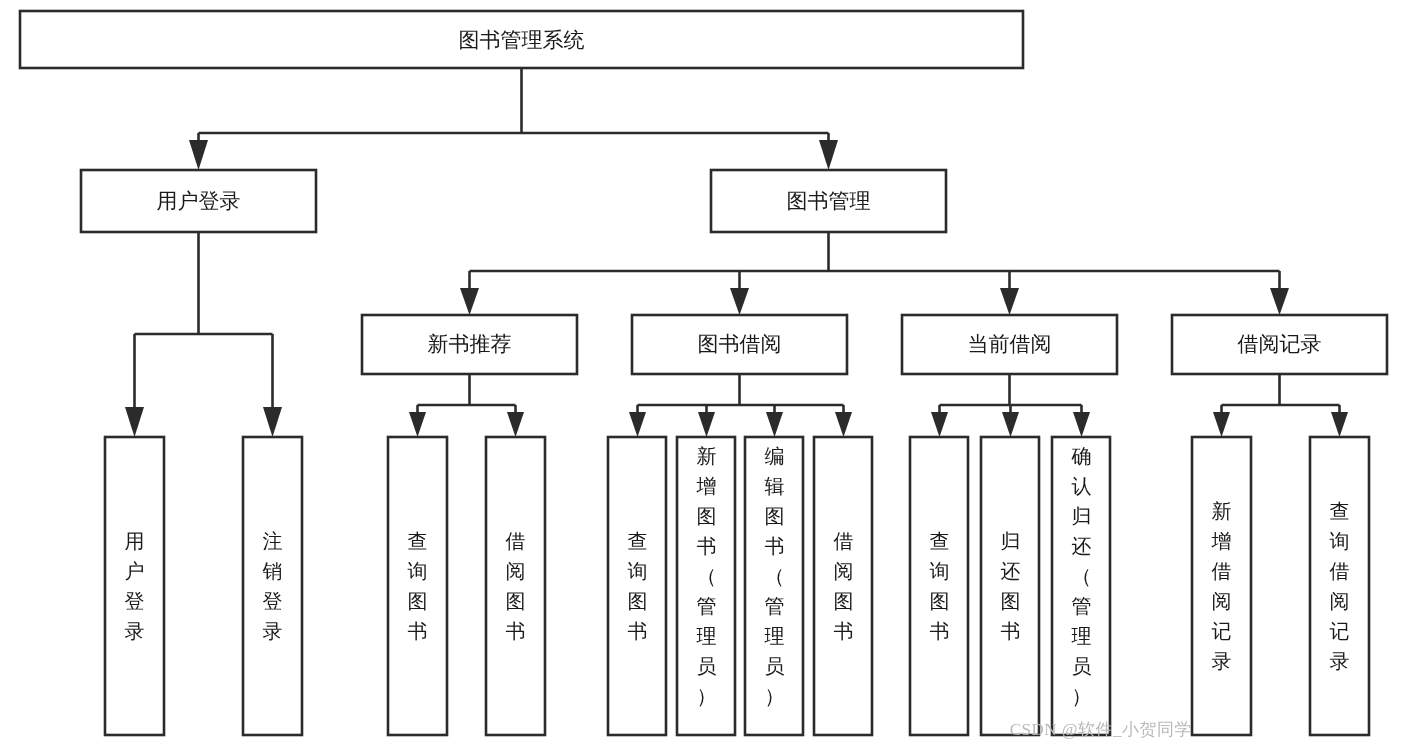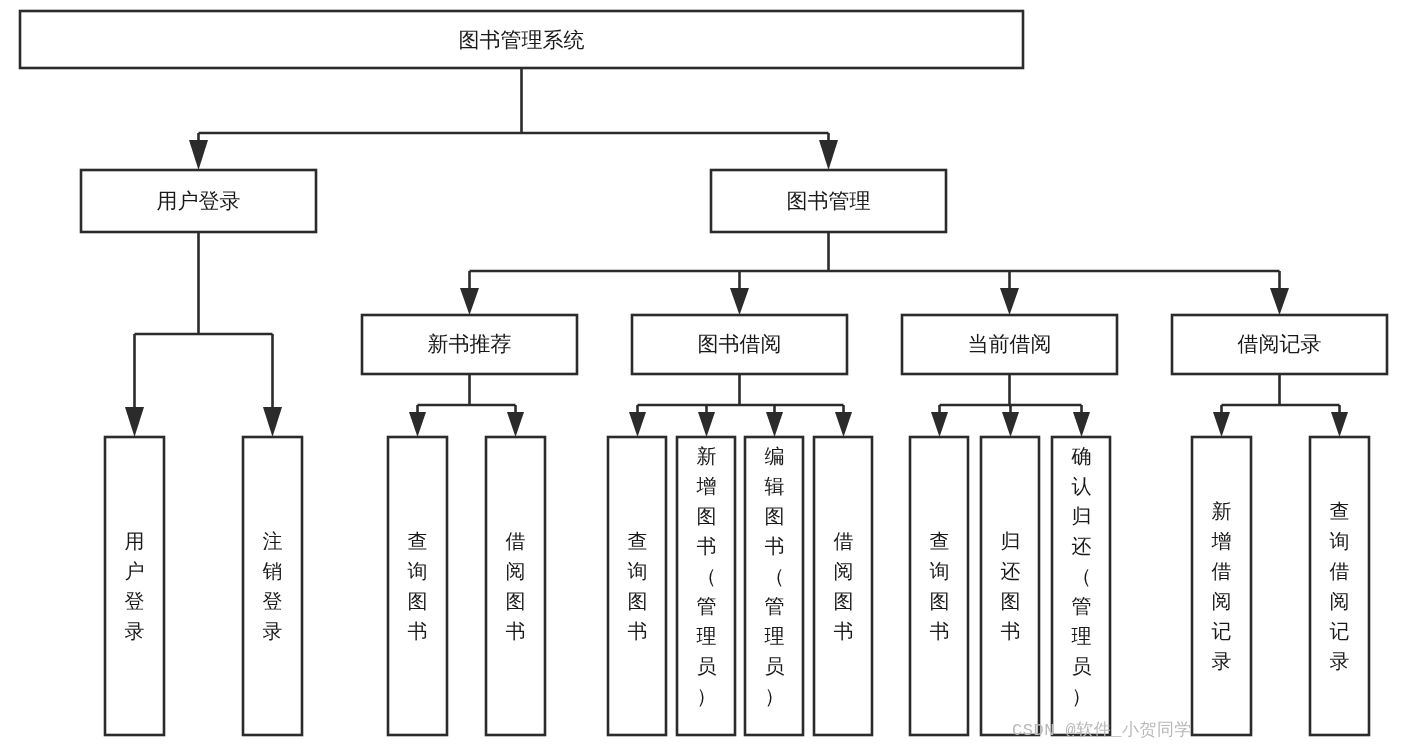--- a/index.html
+++ b/index.html
@@ -58,21 +58,21 @@
   .leaf-label {
     fill: #1a1a1a;
     font-family: "Liberation Sans", "DejaVu Sans", sans-serif;
     font-size: 20px;
     text-anchor: middle;
   }
   .watermark {
     position: absolute;
     right: 12px;
     bottom: 6px;
-    font-family: Liberation Mono, monospace;
+    font-family: Liberation Serif, serif;
     font-size: 17px;
     color: #b9b9b9;
     letter-spacing: 0.5px;
     white-space: nowrap;
     user-select: none;
   }
 </style>
 </head>
 <body>
 

